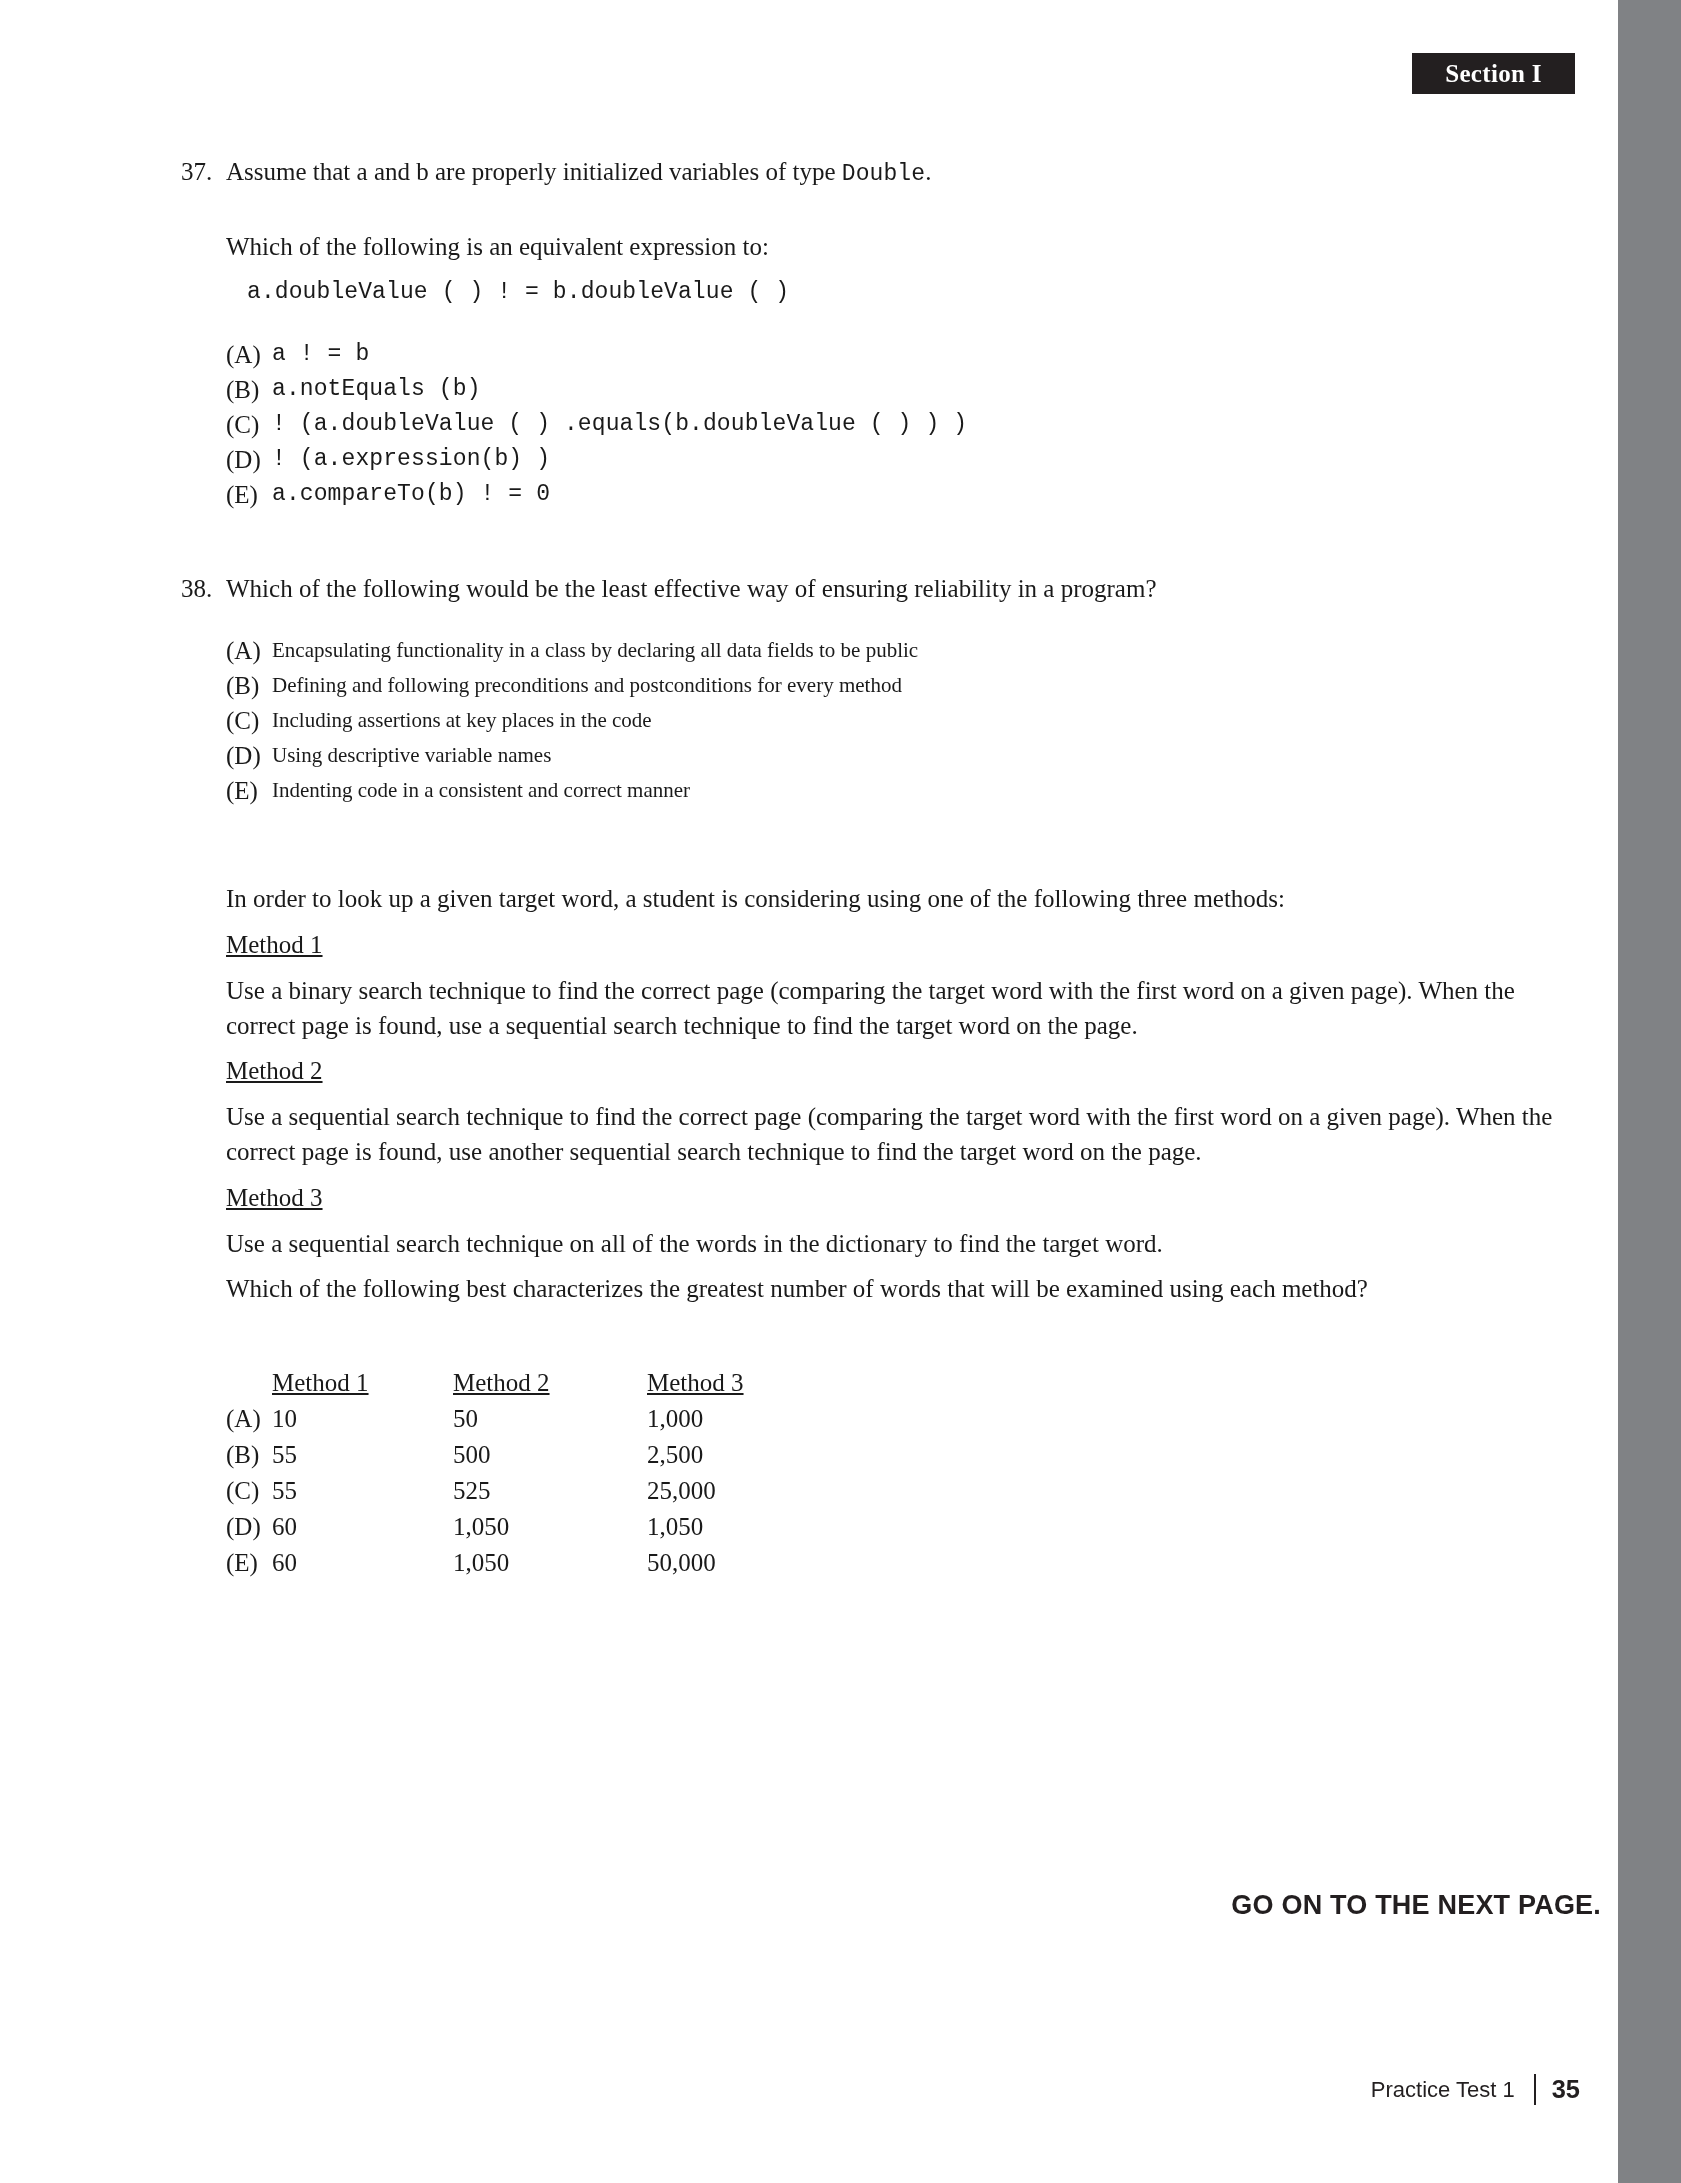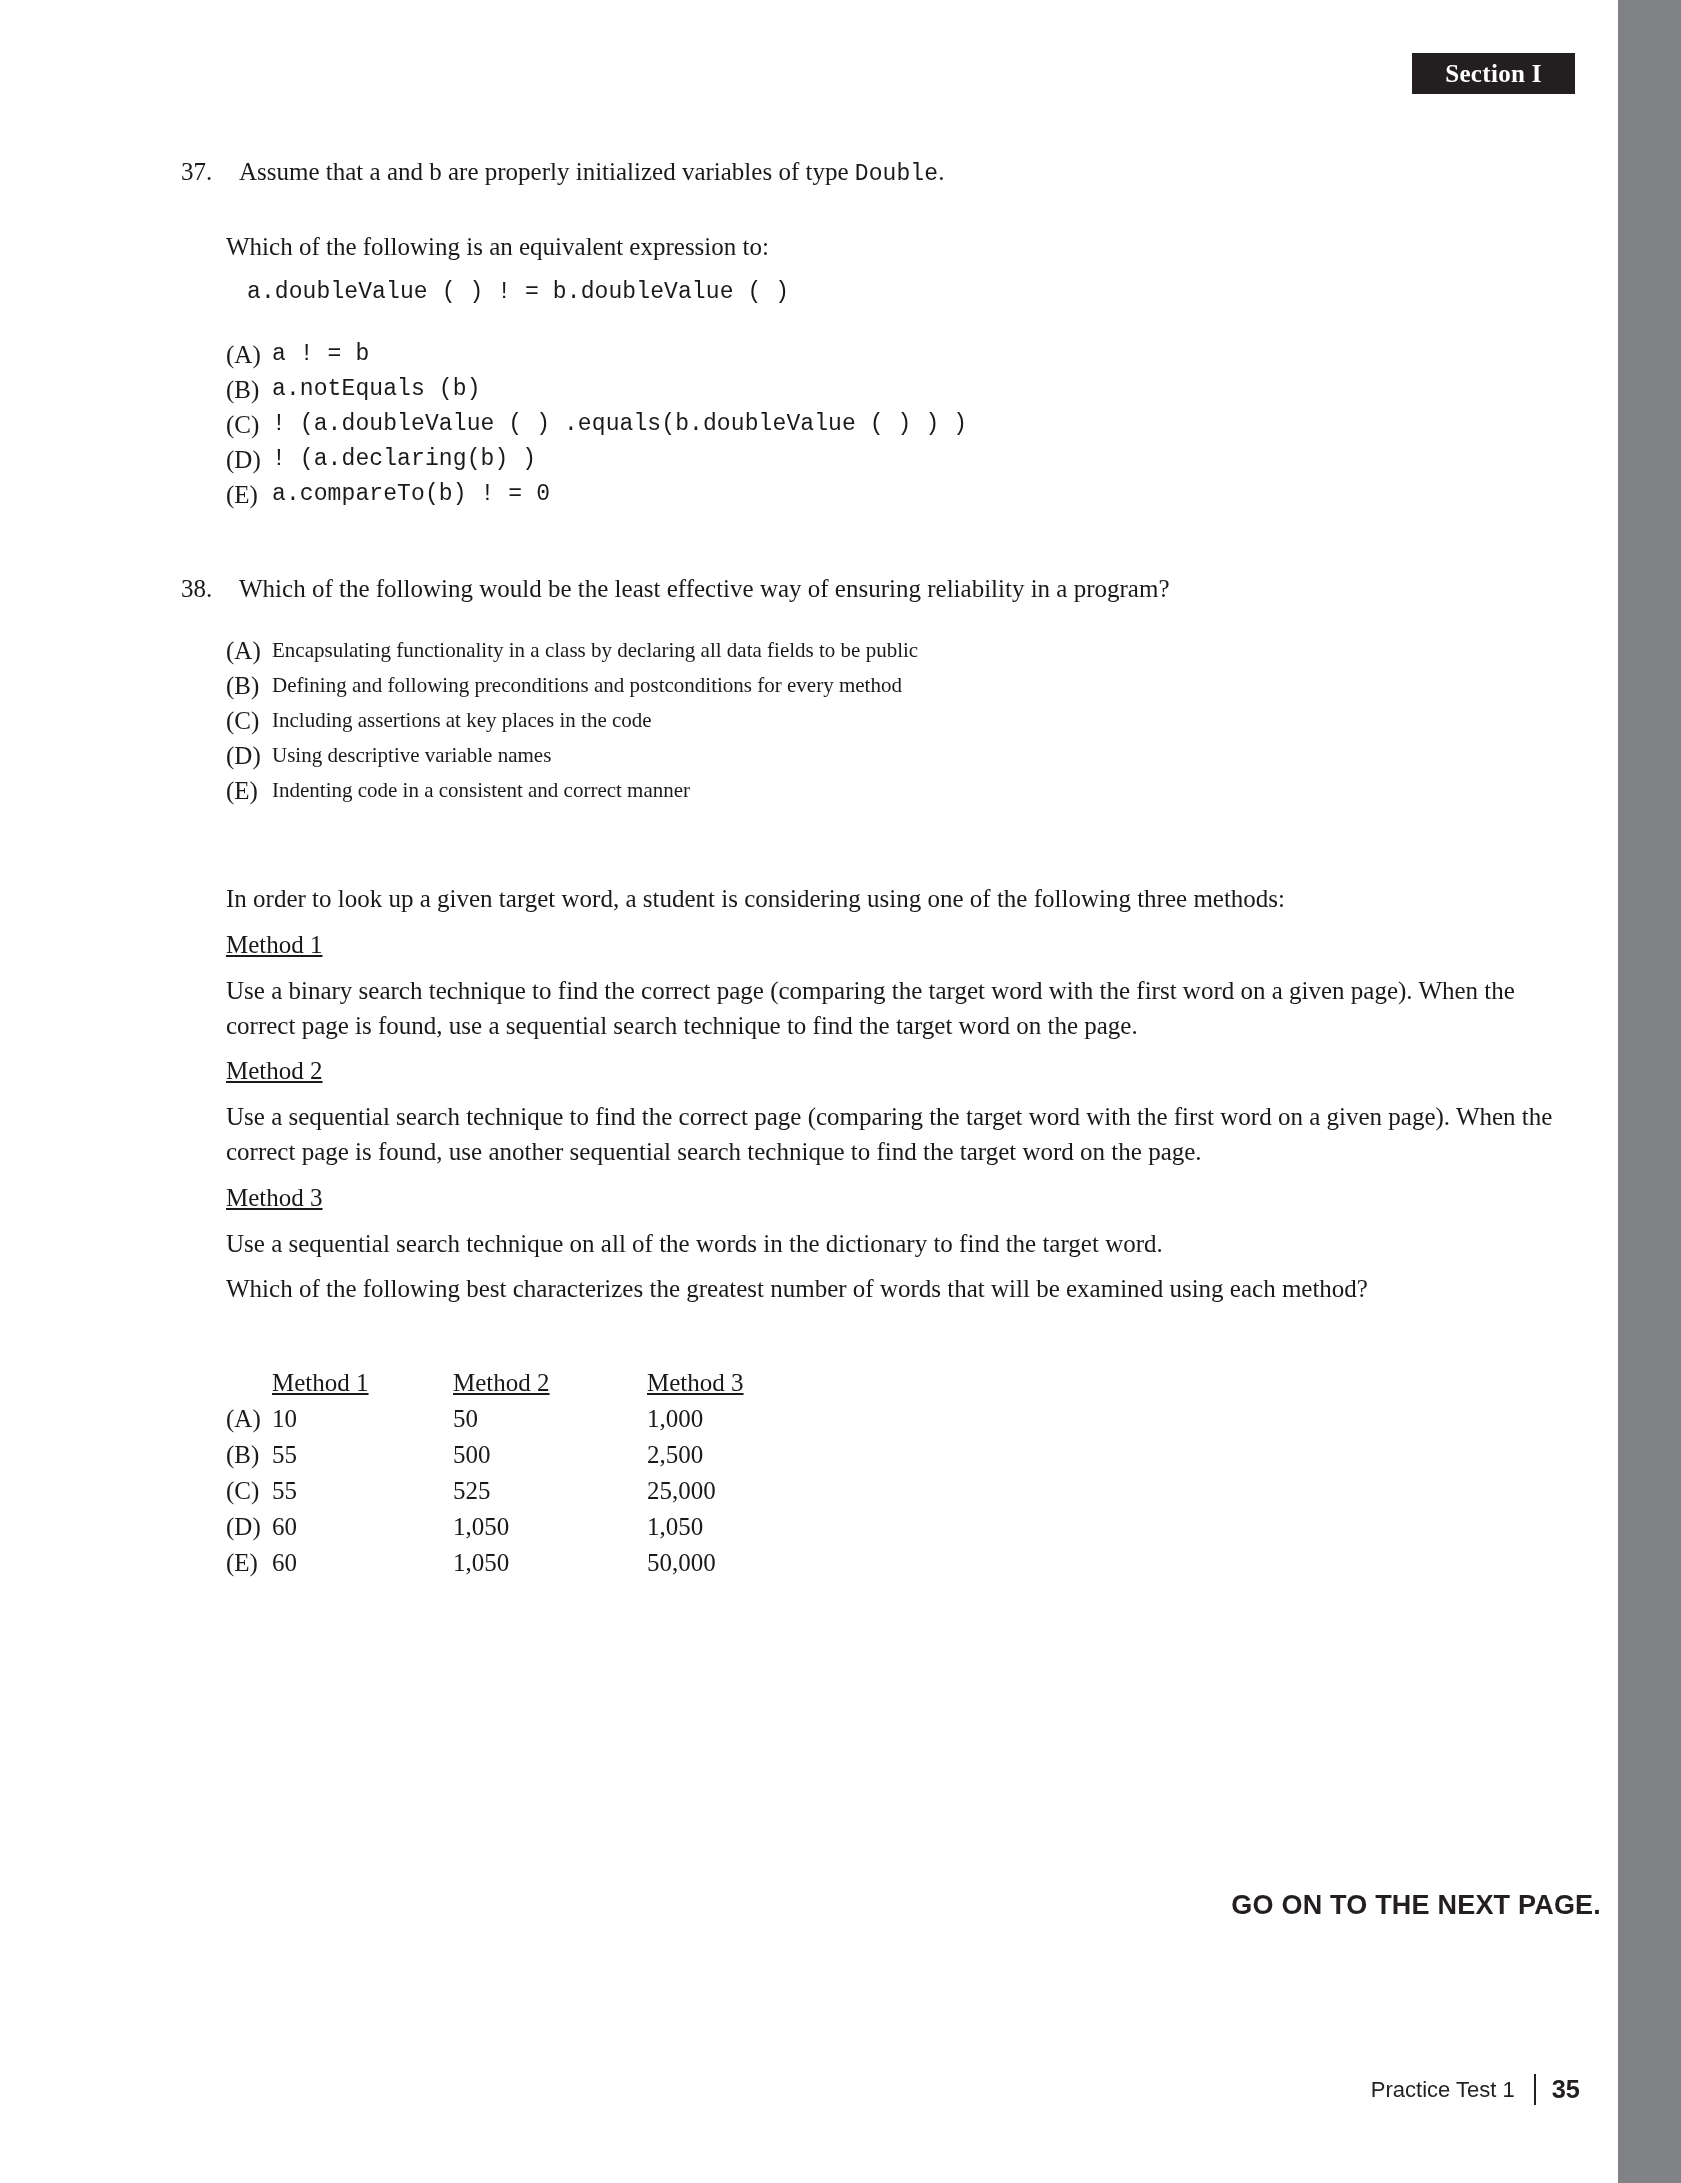--- a/index.html
+++ b/index.html
@@ -59,21 +59,20 @@
     top: 138px;
     left: 181px;
     width: 1399px;
   }
 
   .qblock { position: relative; }
 
   .qrow {
     display: flex;
     align-items: flex-start;
-    gap: 13px;
   }
   .qnum {
     width: 45px;
     flex: 0 0 45px;
     font-size: 25px;
     line-height: 35px;
   }
   .qstem {
     flex: 1 1 auto;
     font-size: 25px;
@@ -239,21 +238,21 @@
         <div class="choice">
           <span class="label">(B)</span>
           <span class="ctext-mono">a.notEquals (b)</span>
         </div>
         <div class="choice">
           <span class="label">(C)</span>
           <span class="ctext-mono">! (a.doubleValue ( ) .equals(b.doubleValue ( ) ) )</span>
         </div>
         <div class="choice">
           <span class="label">(D)</span>
-          <span class="ctext-mono">! (a.declaring(b) )</span>
+          <span class="ctext-mono">! (a.expression(b) )</span>
         </div>
         <div class="choice">
           <span class="label">(E)</span>
           <span class="ctext-mono">a.compareTo(b) ! = 0</span>
         </div>
       </div>
     </div>
 
     <div class="sp64"></div>
     <div class="sp24"></div>

